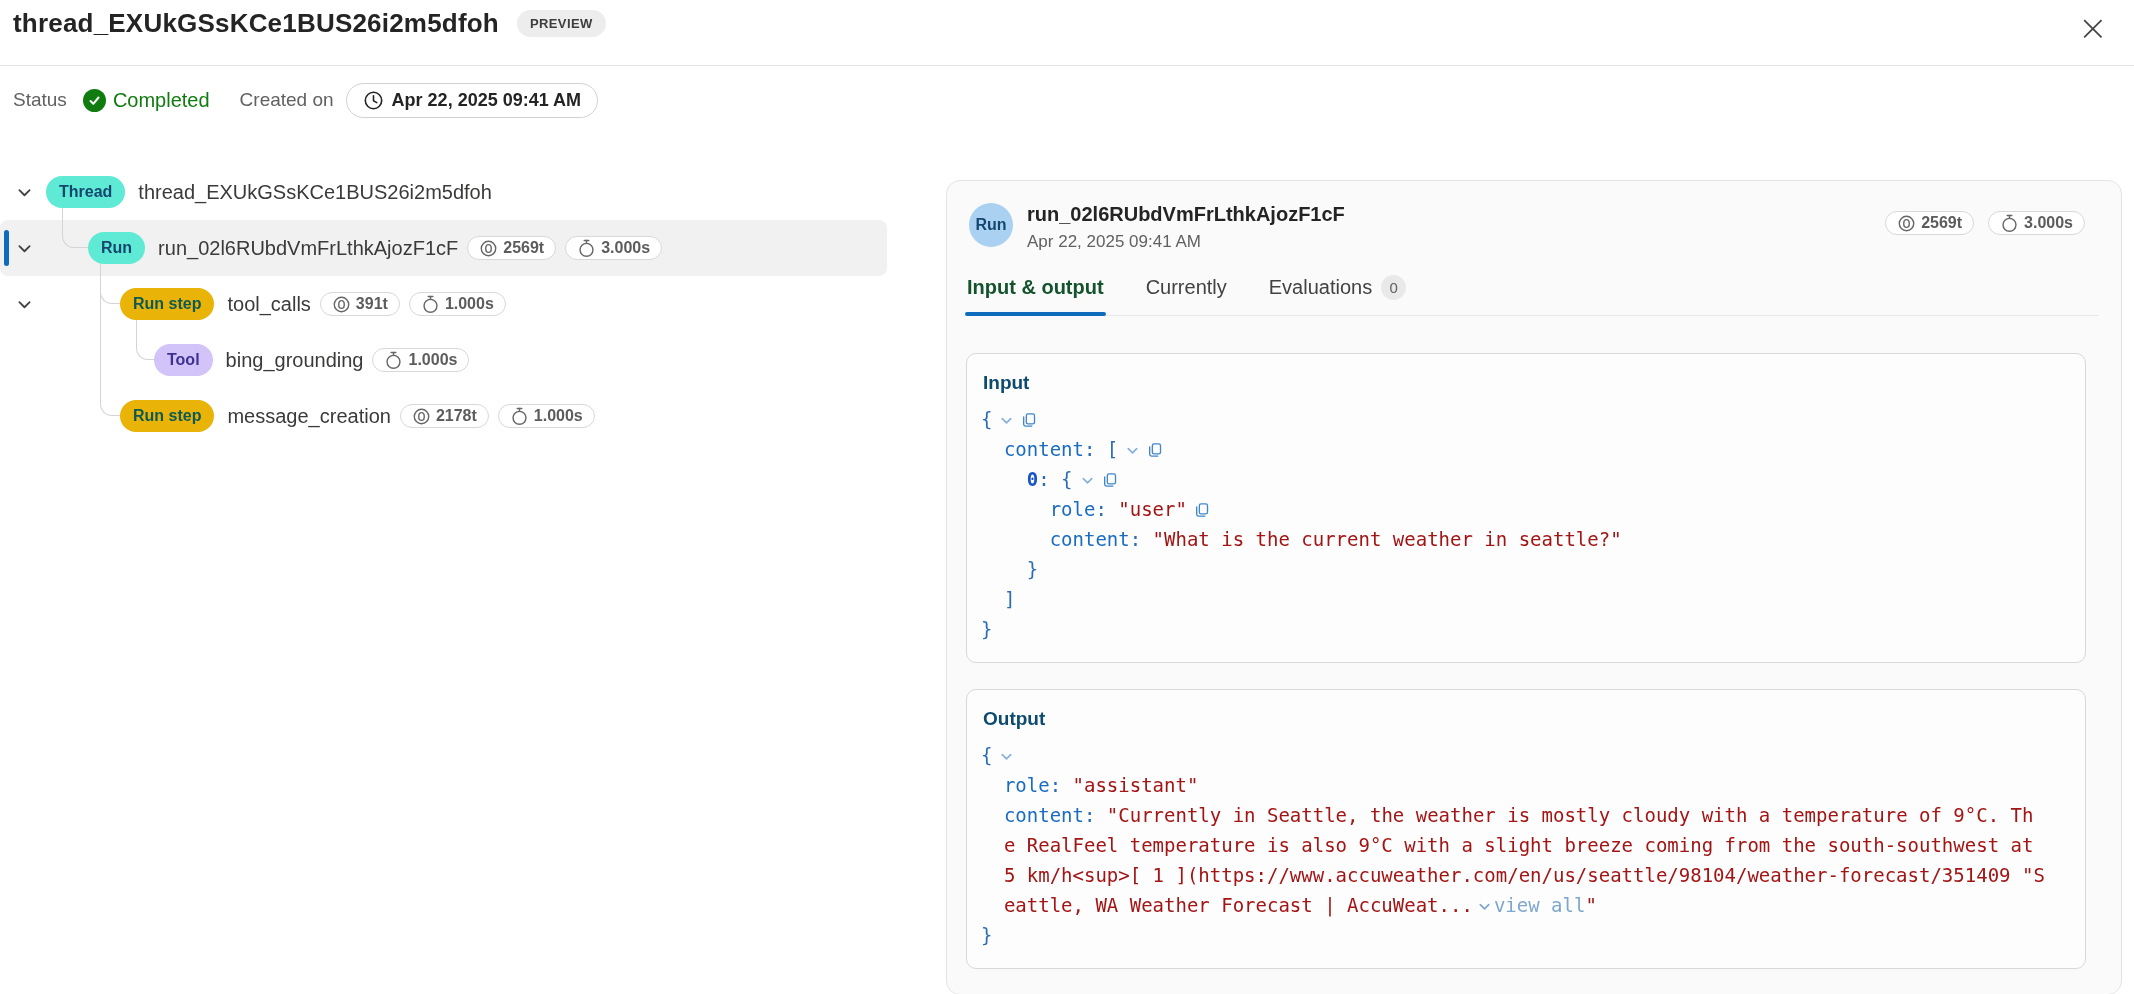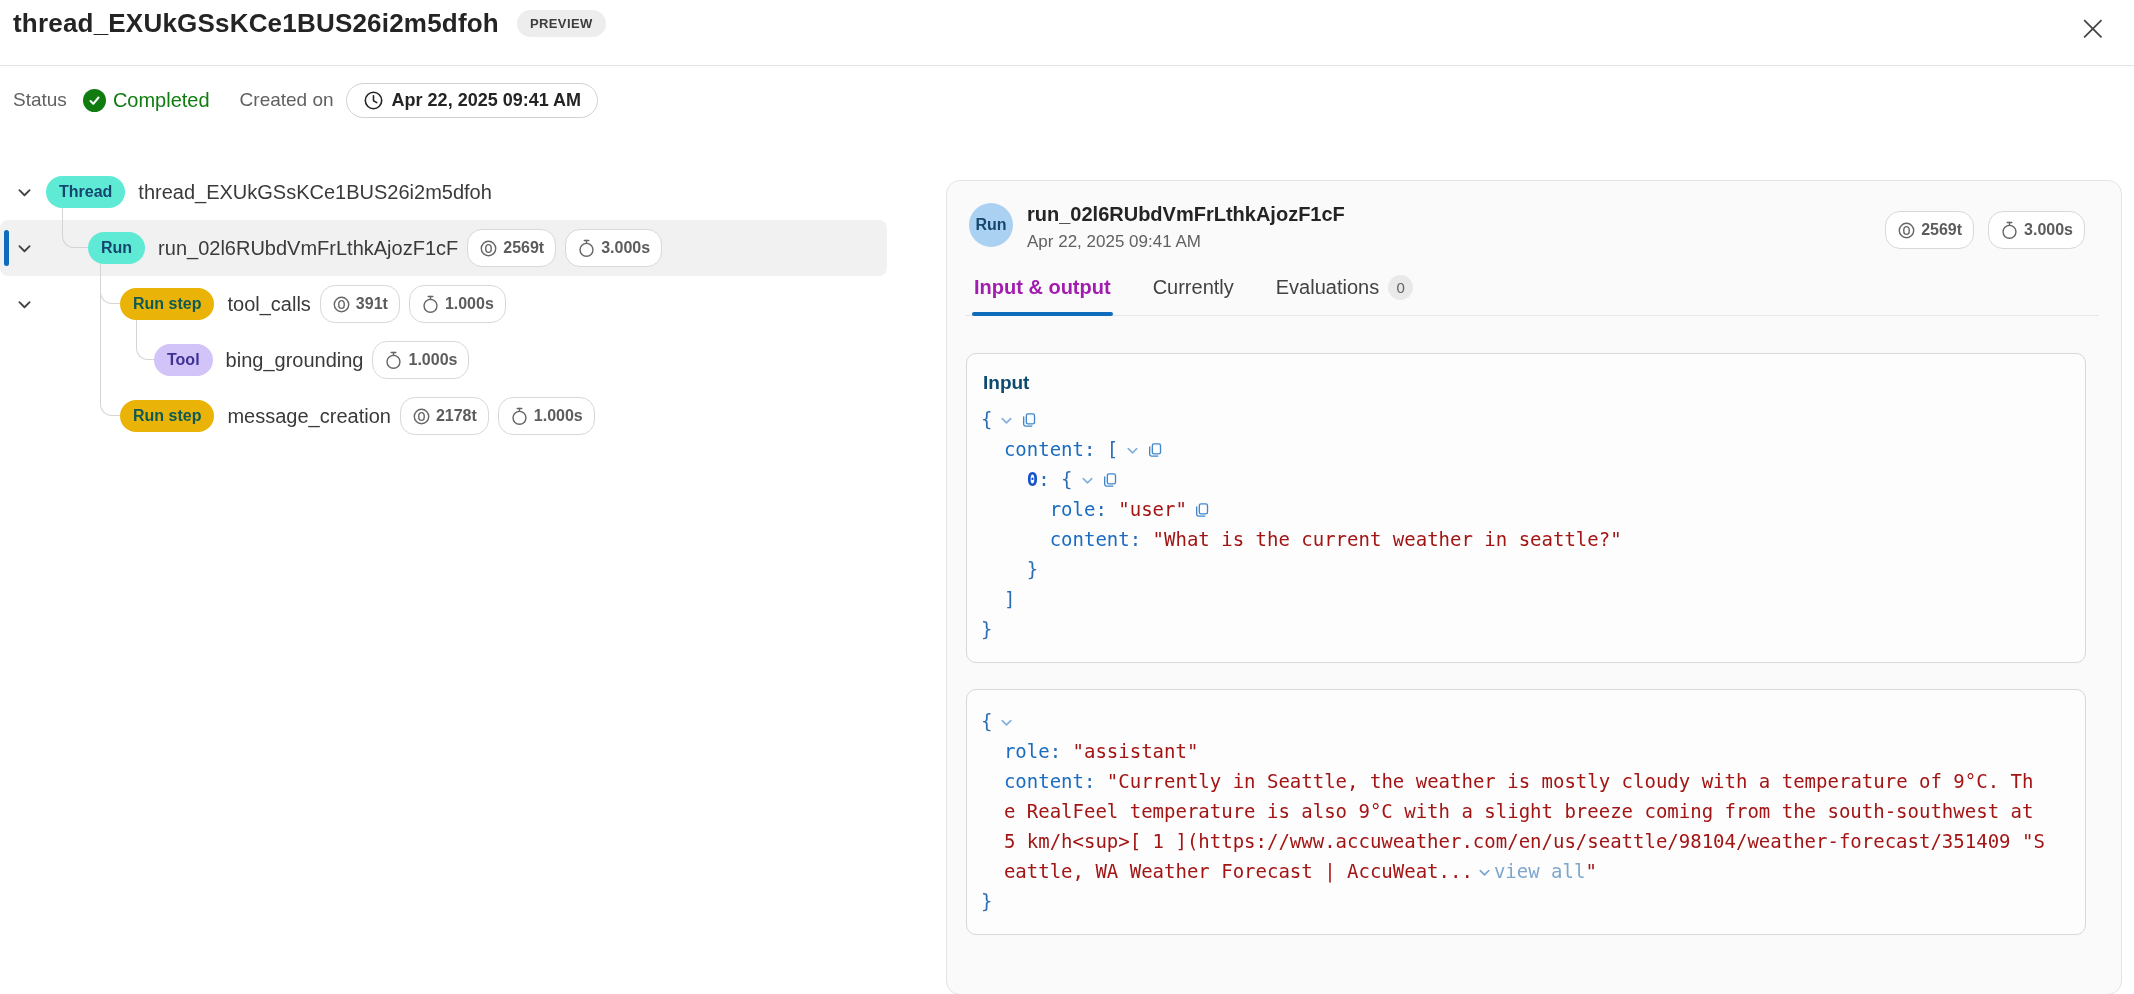--- a/index.html
+++ b/index.html
@@ -35,21 +35,21 @@
   .tree-row.selected::before { content:""; position:absolute; left:4px; top:10px; bottom:10px;
     width:5px; border-radius:3px; background:#0f6cbd; }
   .tree-chevron { position:absolute; left:12px; top:50%; transform:translateY(-50%);
     width:24px; height:24px; display:flex; align-items:center; justify-content:center; z-index:2; }
   .tbadge { height:32px; display:inline-flex; align-items:center; border-radius:16px;
     padding:0 13px; font-size:16px; font-weight:700; position:relative; z-index:2; flex:none; }
   .tbadge.blue   { background:#5eead4; color:#14466f; }
   .tbadge.teal   { background:#eab308; color:#0d5a54; }
   .tbadge.purple { background:#d2c3f8; color:#3f3094; }
   .tree-label { font-size:20px; color:#3b3a39; margin-left:13px; }
-  .pill { display:inline-flex; align-items:center; gap:5px; height:38px; padding:0 11px;
+  .pill { display:inline-flex; align-items:center; gap:5px; height:24px; padding:0 11px;
     border:1px solid #d8d8d8; border-radius:15px; background:#fff; flex:none; }
   .pill .ptxt { font-size:16px; font-weight:700; color:#5c5c5c; }
   .tree-row .pill { margin-left:9px; }
   .tree-row .pill:first-of-type { margin-left:13px; }
   .connector { position:absolute; border-left:1.5px solid #d4d4d4; border-bottom:1.5px solid #d4d4d4;
     border-bottom-left-radius:12px; z-index:1; }
   .c1 { left:62px;  top:44px;  width:26px;  height:40px; }
   .c2 { left:100px; top:100px; width:20px;  height:40px; }
   .c3 { left:136px; top:156px; width:18px;  height:40px; }
   .c4 { left:100px; top:100px; width:20px;  height:152px; }
@@ -62,21 +62,21 @@
     display:flex; align-items:center; justify-content:center; }
   .run-head-text { position:absolute; left:80px; top:22px; }
   .run-title { font-size:20px; font-weight:700; color:#242424; }
   .run-date { font-size:17px; color:#616161; margin-top:6px; }
   .head-pills { position:absolute; right:36px; top:30px; display:flex; gap:14px; }
 
   .tabs { position:absolute; left:18px; right:22px; top:94px; display:flex; gap:38px;
     border-bottom:1px solid #e8e8e8; }
   .tab { position:relative; padding:0 2px 15px 2px; font-size:20px; color:#424242;
     display:flex; align-items:center; cursor:pointer; }
-  .tab.active { font-weight:700; color:#a21caf;margin-left:7px; }
+  .tab.active { font-weight:700; color:#14532d; }
   .tab.active::after { content:""; position:absolute; left:0; right:0; bottom:-1px; height:4px;
     background:#0f6cbd; border-radius:2px; }
   .tab-count { margin-left:9px; width:25px; height:25px; border-radius:50%; background:#e9e9e9;
     color:#616161; font-size:15px; display:inline-flex; align-items:center; justify-content:center; }
 
   .io-box { position:absolute; left:19px; width:1120px; background:#fdfdfd;
     border:1px solid #d8d8d8; border-radius:10px; padding:16px 14px 18px 14px; }
   .io-box.input  { top:172px; }
   .io-box.output { top:508px; }
   .io-title { font-size:19px; font-weight:700; color:#0c4a6e; margin:2px 0 10px 2px; }
@@ -300,20 +300,21 @@
                 <path d="M12.2 15.8 H5 a2 2 0 0 1 -2-2 V5.6" fill="none" stroke="#3f86ca" stroke-width="1.5" stroke-linecap="round"></path>
               </svg></span></div>
           <div class="json-line" style="padding-left: 6ch;"><span class="sg-key">content</span><span class="sg-punct">: </span><span class="sg-string">"What is the current weather in seattle?"</span></div>
           <div class="json-line" style="padding-left: 4ch;"><span class="sg-punct">}</span></div>
           <div class="json-line" style="padding-left: 2ch;"><span class="sg-punct">]</span></div>
           <div class="json-line" style="padding-left: 0ch;"><span class="sg-punct">}</span></div>
         </div>
     </div>
 
     <div class="io-box output">
+      <div class="io-title">Output</div>
       <div class="json-code" id="output-json">
           <div class="json-line" style="padding-left: 0ch;"><span class="sg-punct">{</span><span class="j-ic"><svg width="15" height="15" viewBox="0 0 16 16">
                 <polyline points="3.5,6 8,10.5 12.5,6" fill="none" stroke="#86b1dc" stroke-width="1.8" stroke-linecap="round" stroke-linejoin="round"></polyline>
               </svg></span></div>
           <div class="json-line" style="padding-left: 2ch;"><span class="sg-key">role</span><span class="sg-punct">: </span><span class="sg-string">"assistant"</span></div>
           <div class="json-line" style="padding-left: 2ch;"><span class="sg-key">content</span><span class="sg-punct">: </span><span class="sg-string">"Currently in Seattle, the weather is mostly cloudy with a temperature of 9°C. The RealFeel temperature is also 9°C with a slight breeze coming from the south-southwest at 5 km/h&lt;sup&gt;[ 1 ](https://www.accuweather.com/en/us/seattle/98104/weather-forecast/351409 "Seattle, WA Weather Forecast | AccuWeat...</span><span class="j-ic before"><svg width="15" height="15" viewBox="0 0 16 16">
                 <polyline points="3.5,6 8,10.5 12.5,6" fill="none" stroke="#7da7cc" stroke-width="1.8" stroke-linecap="round" stroke-linejoin="round"></polyline>
               </svg></span><span class="sg-link">view all</span><span class="sg-string">"</span></div>
           <div class="json-line" style="padding-left: 0ch;"><span class="sg-punct">}</span></div>
         </div>

